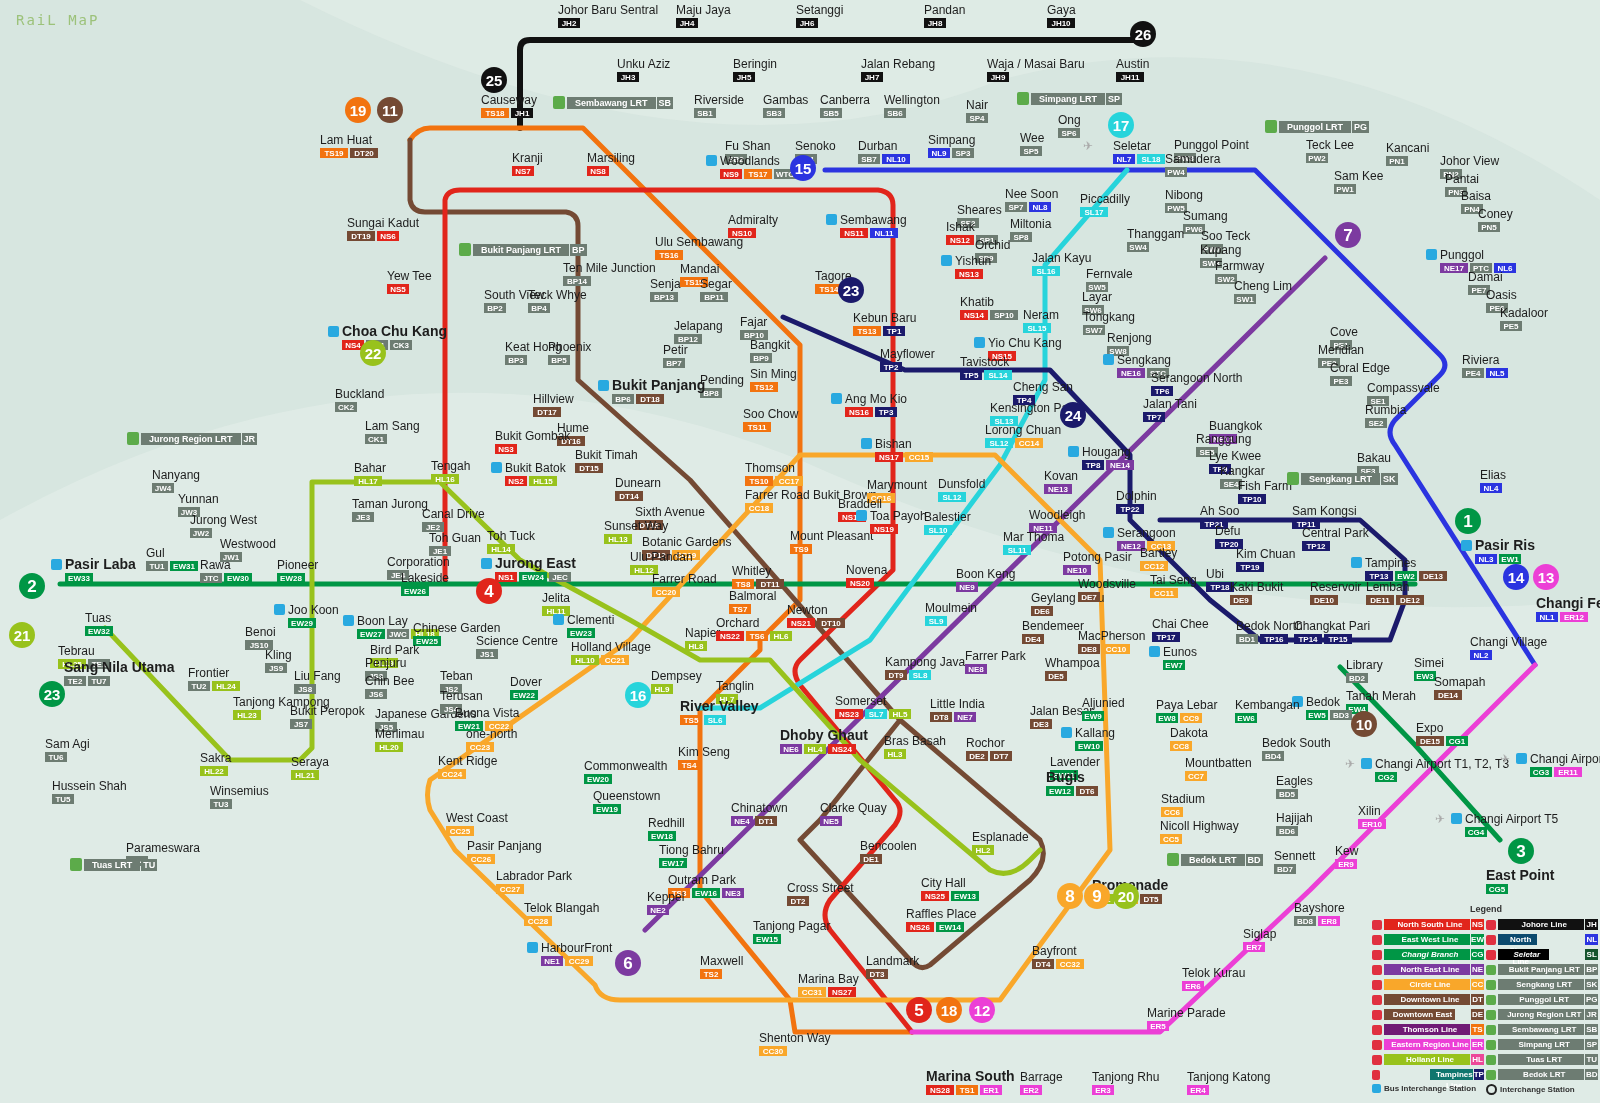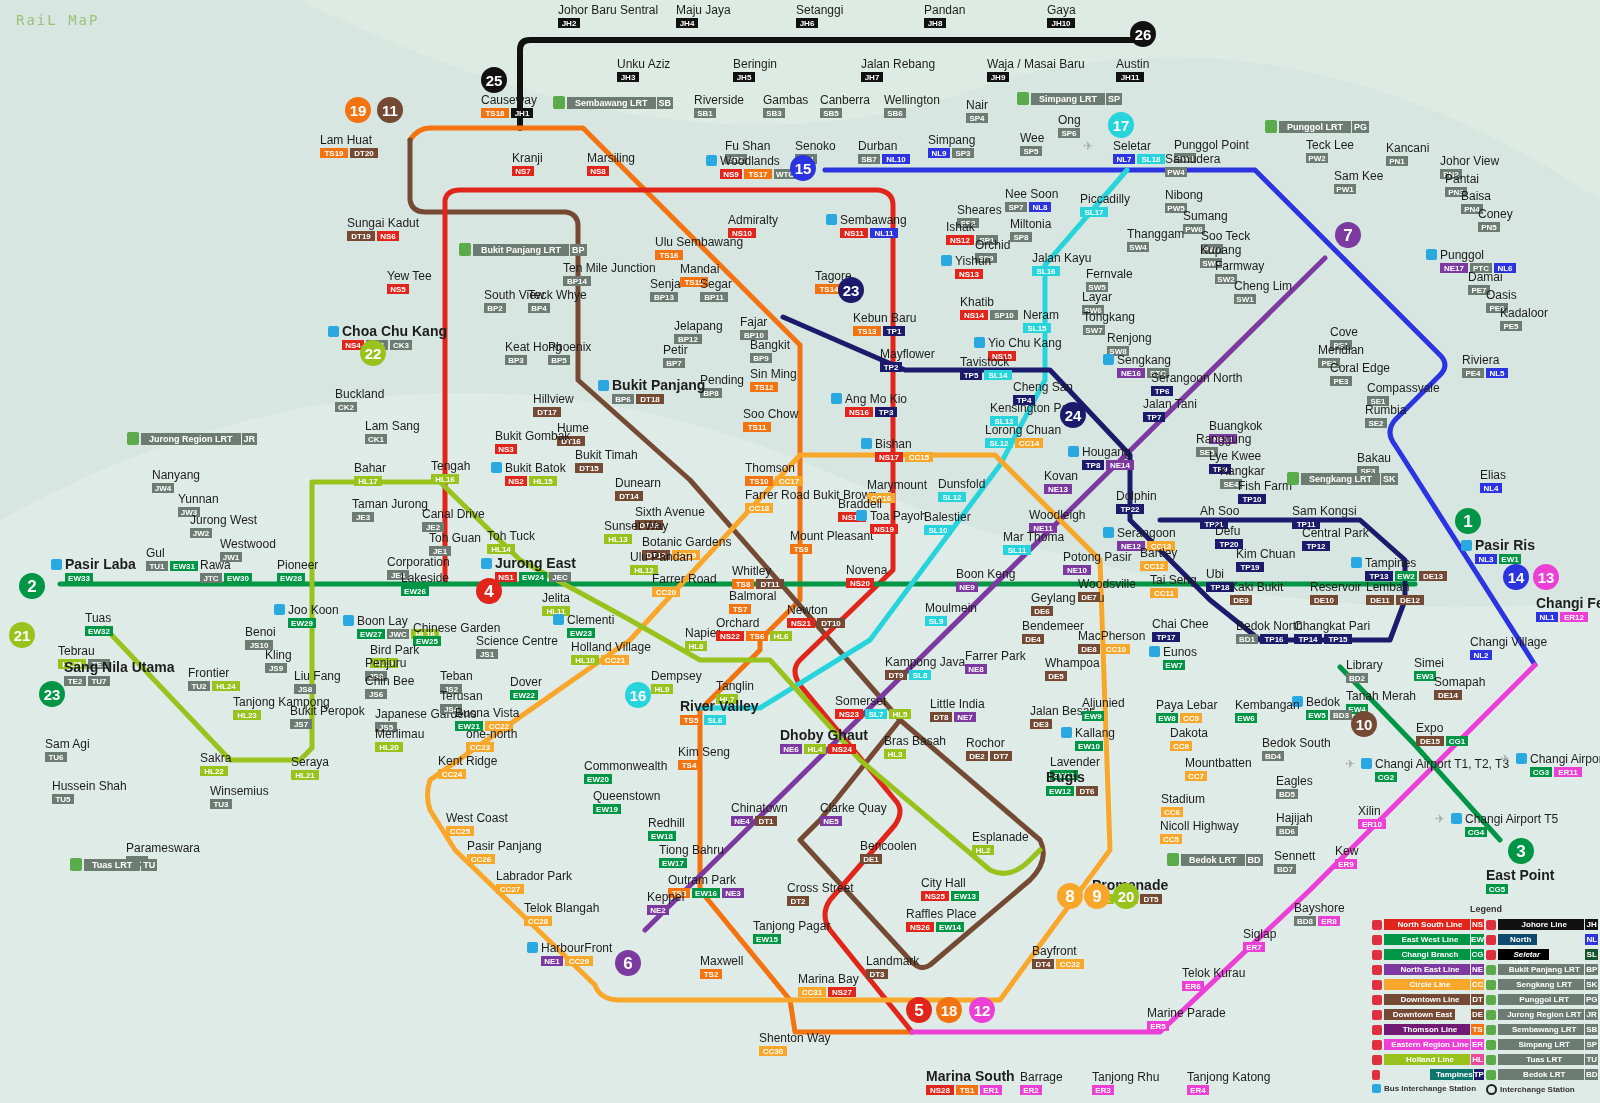--- a/index.html
+++ b/index.html
@@ -1847,21 +1847,21 @@
   <div class="lg-col" id="lg-left"><div class="lg-row">
         <span class="lg-ic"></span>
         <span class="lg-name" style="background: rgb(225, 37, 27);">North South Line</span>
         <span class="lg-code" style="background: rgb(225, 37, 27);">NS</span>
       </div><div class="lg-row">
         <span class="lg-ic"></span>
         <span class="lg-name" style="background: rgb(0, 150, 69);">East West Line</span>
         <span class="lg-code" style="background: rgb(0, 150, 69);">EW</span>
       </div><div class="lg-row">
         <span class="lg-ic"></span>
-        <span class="lg-name" style="background: rgb(0, 150, 69);">Changi Branch</span>
+        <span class="lg-name" style="background: rgb(0, 150, 69); font-style: italic;">Changi Branch</span>
         <span class="lg-code" style="background: rgb(0, 150, 69);">CG</span>
       </div><div class="lg-row">
         <span class="lg-ic"></span>
         <span class="lg-name" style="background: rgb(124, 58, 160);">North East Line</span>
         <span class="lg-code" style="background: rgb(124, 58, 160);">NE</span>
       </div><div class="lg-row">
         <span class="lg-ic"></span>
         <span class="lg-name" style="background: rgb(249, 167, 42);">Circle Line</span>
         <span class="lg-code" style="background: rgb(249, 167, 42);">CC</span>
       </div><div class="lg-row">

